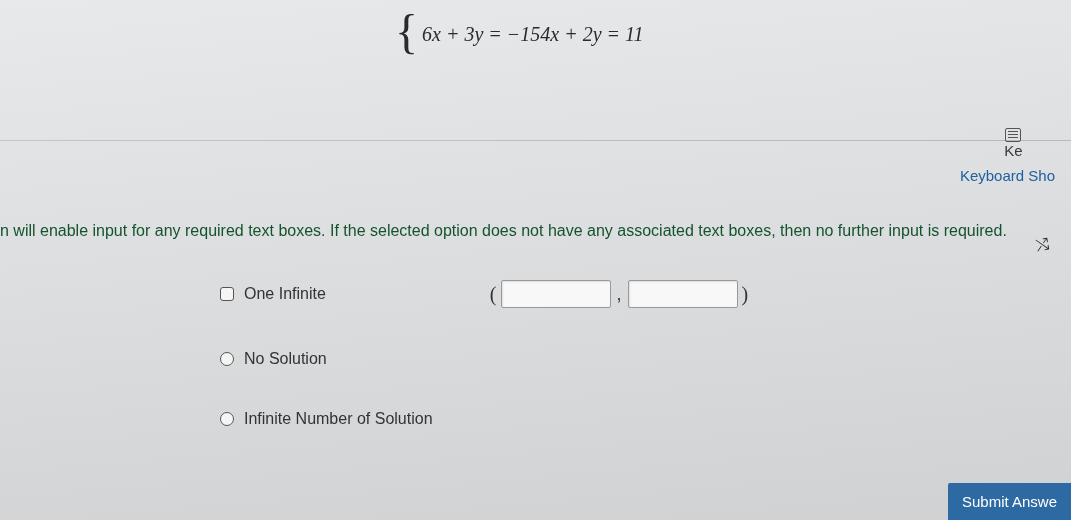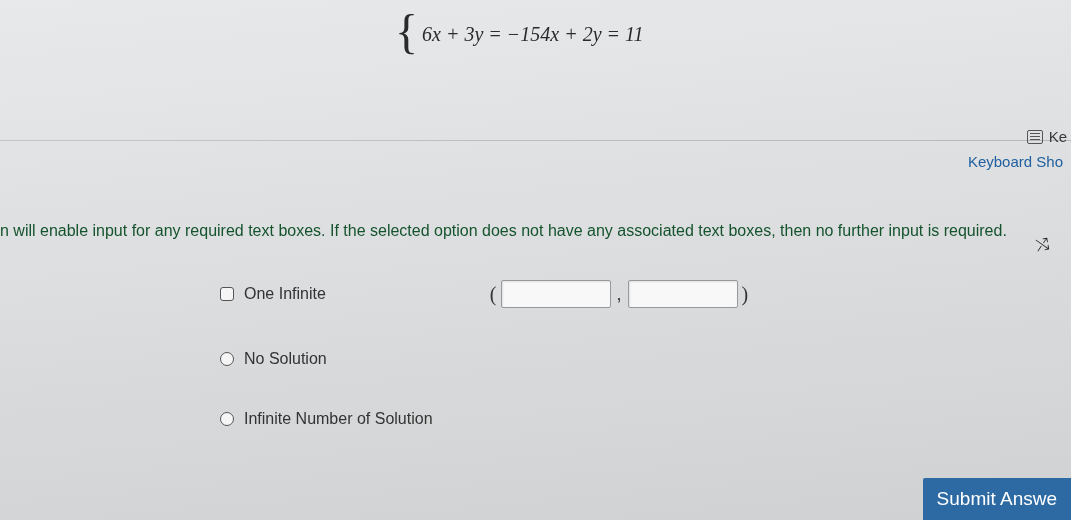--- a/index.html
+++ b/index.html
@@ -55,44 +55,44 @@
       top: 128px;
       right: 0;
       text-align: right;
       font-size: 15px;
       color: #3a3a3a;
     }
     .keypad-link {
       display: flex;
       align-items: center;
       justify-content: flex-end;
-      gap: 6px;
       margin-bottom: 8px;
       padding-right: 4px;
+      flex-direction: column;
     }
     .keypad-icon {
       width: 16px;
       height: 14px;
       border: 1.5px solid #555;
       border-radius: 2px;
       position: relative;
       display: inline-block;
     }
     .keypad-icon::before {
       content: "";
       position: absolute;
       top: 2px;
       left: 2px;
       right: 2px;
       bottom: 2px;
       background: repeating-linear-gradient(to bottom, #555 0, #555 1px, transparent 1px, transparent 3px);
     }
     .keyboard-sh {
       color: #2060a0;
-      padding-right: 8px;
+      padding-right: 16px;
     }
     .instruction {
       position: absolute;
       top: 222px;
       left: 0;
       font-size: 16px;
       color: #14532d;
       white-space: nowrap;
     }
     .options {
@@ -145,21 +145,21 @@
       margin: 0 6px;
       font-size: 18px;
     }
     .submit-btn {
       position: absolute;
       bottom: 0;
       right: 0;
       background: #2d6aa3;
       color: #fff;
       padding: 10px 14px;
-      font-size: 19px;
+      font-size: 15px;
       font-family: Arial, sans-serif;
       border: none;
       border-radius: 2px 0 0 0;
       cursor: pointer;
     }
     .cursor-icon {
       position: absolute;
       top: 236px;
       right: 22px;
       font-size: 16px;

